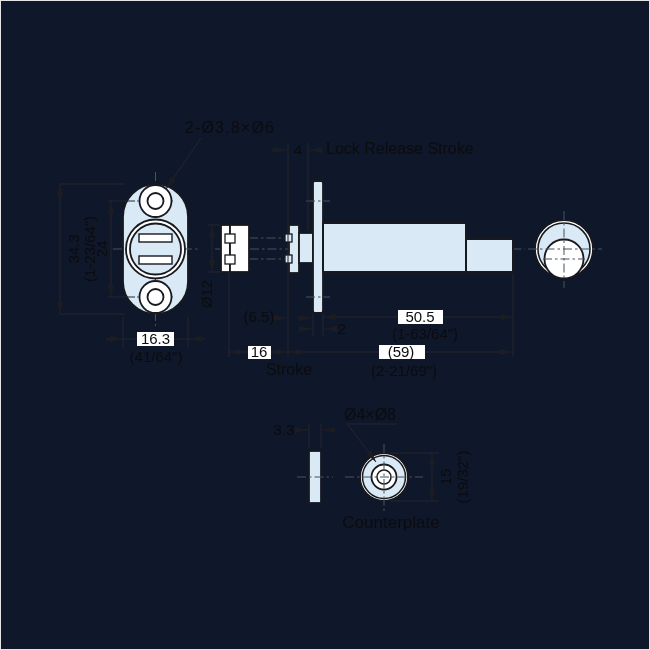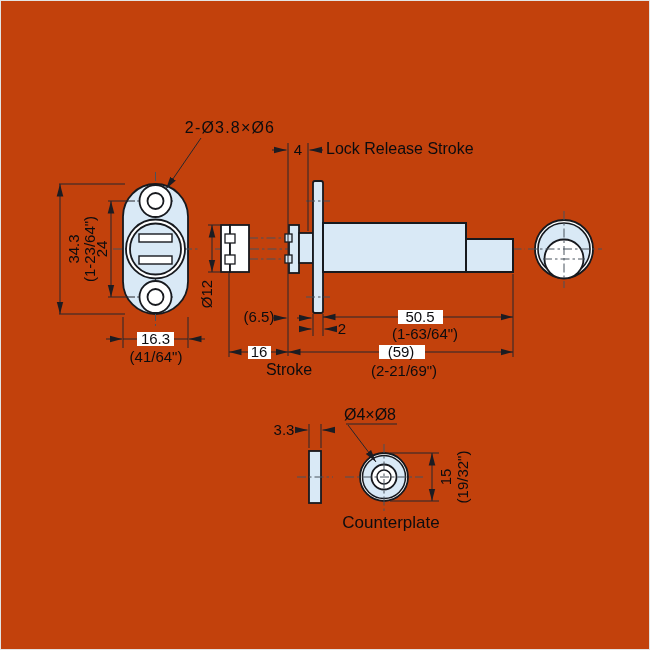--- a/index.html
+++ b/index.html
@@ -1,16 +1,16 @@
 <!DOCTYPE html>
 <html><head>
 <meta charset="utf-8">
 <style>
   html,body{margin:0;padding:0;background:#fff;}
-  .frame{width:650px;height:650px;border:1px solid #e4e4e4;box-sizing:border-box;background:#c2410c;position:relative;}
+  .frame{width:650px;height:650px;border:1px solid #e4e4e4;box-sizing:border-box;background:#0f172a;position:relative;}
   svg{display:block;}
   text{font-family:"Liberation Sans",sans-serif;font-size:15px;fill:#0c0c0f;}
   .lbl{font-size:16px;}
   .big{font-size:17px;}
   .callout{font-size:16px;letter-spacing:1.2px;}
   .ol{stroke:#17191e;stroke-width:1.8;}
   .ol2{stroke:#17191e;stroke-width:2;}
   .thn{stroke:#26262c;stroke-width:1;fill:none;}
   .cl{stroke:#49525c;stroke-width:1;stroke-dasharray:9 3 2.5 3;fill:none;}
   .chip{fill:#fff;}

